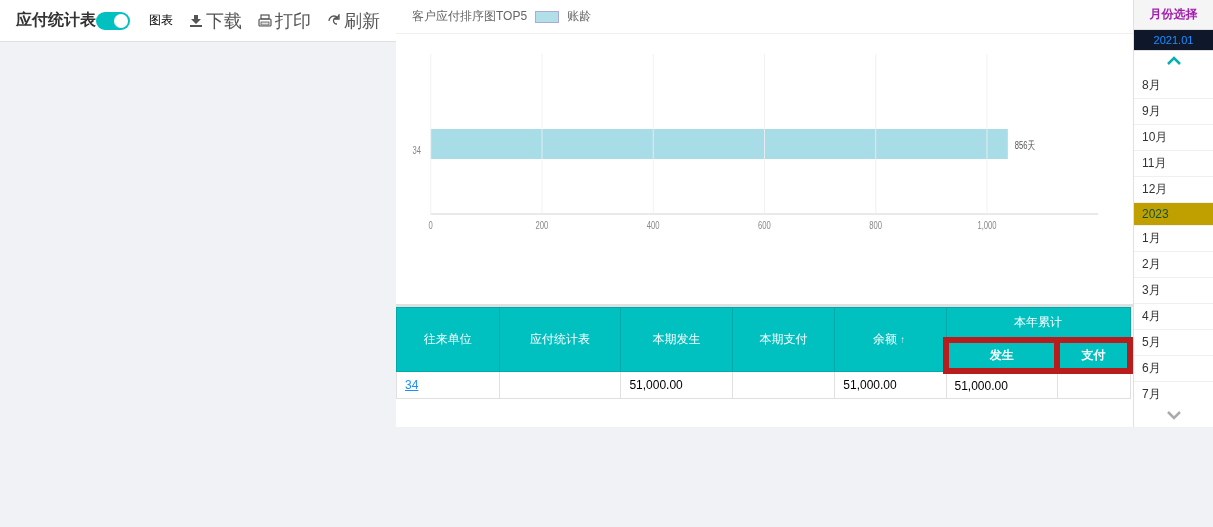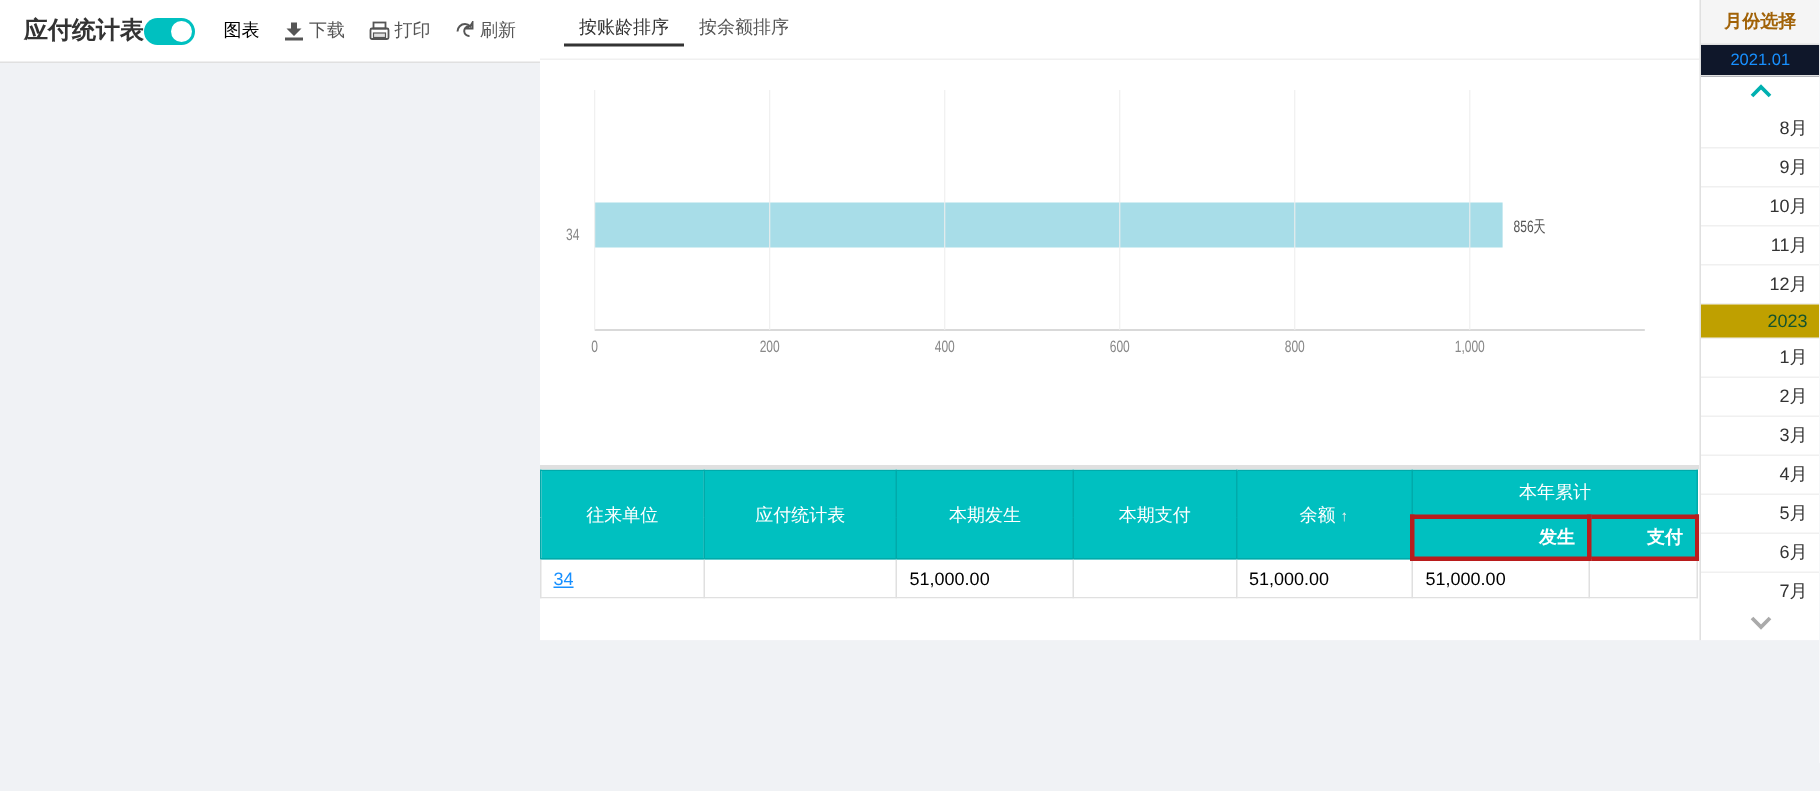--- a/index.html
+++ b/index.html
@@ -7,53 +7,53 @@
 
     .app-container { width: 1213px; height: 427px; display: flex; flex-direction: row; background: #f0f2f5; }
 
     
     .header { display: flex; align-items: center; justify-content: space-between; padding: 8px 16px; background: #fff; border-bottom: 1px solid #e0e0e0; height: 42px; }
     .header-title { font-size: 16px; font-weight: bold; color: #333; }
     .header-actions { display: flex; align-items: center; gap: 16px; }
     .toggle-btn { display: flex; align-items: center; gap: 19px; cursor: pointer; }
     .toggle-switch { width: 34px; height: 18px; background: #00c0c0; border-radius: 9px; position: relative; }
     .toggle-switch::after { content: ''; position: absolute; width: 14px; height: 14px; background: #fff; border-radius: 50%; top: 2px; right: 2px; }
-    .action-btn { display: flex; align-items: center; gap: 3px; cursor: pointer; color: #555; font-size: 12px; }
+    .action-btn { display: flex; align-items: center; gap: 3px; cursor: pointer; color: #555; font-size: 18px; }
 
     
     .main-content { display: flex; flex: 1; overflow: hidden; }
 
     
     .chart-section { flex: 1; display: flex; flex-direction: column; background: #fff; overflow: hidden; }
 
     
     .chart-header { display: flex; align-items: center; justify-content: space-between; padding: 8px 16px; border-bottom: 1px solid #f0f0f0; }
     .chart-legend { display: flex; align-items: center; gap: 8px; font-size: 12px; color: #666; }
     .legend-box { width: 24px; height: 12px; background: #b2e0e8; border: 1px solid #aad; }
     .chart-sort-btns { display: flex; gap: 0; }
     .sort-btn { padding: 2px 10px; font-size: 12px; cursor: pointer; color: #555; border-bottom: 2px solid transparent; }
     .sort-btn.active { color: #333; border-bottom: 2px solid #333; }
 
     
     .table-section { background: #fff; border-top: 3px solid #e0e0e0; }
     .table-wrapper { overflow: auto; }
     table { width: 100%; border-collapse: collapse; }
     .table-header-row th { background: #00c0c0; color: #fff; text-align: center; padding: 6px 8px; font-size: 12px; font-weight: normal; border: 1px solid #00aaaa; }
-    .table-subheader th { background: #00c0c0; color: #fff; text-align: right; padding: 4px 8px; font-size: 12px; border: 3px solid #b91c1c; }
+    .table-subheader th { background: #00c0c0; color: #fff; text-align: center; padding: 4px 8px; font-size: 12px; border: 6px solid #b91c1c; }
     .table-data-row td { padding: 5px 8px; border: 1px solid #e0e0e0; font-size: 12px; text-align: left; background: #fff; }
     .table-data-row td:first-child { text-align: left; }
     .table-data-row td a { color: #1890ff; text-decoration: underline; cursor: pointer; }
 
     
     .sidebar { width: 80px; background: #fff; border-left: 1px solid #e0e0e0; display: flex; flex-direction: column; font-size: 12px; overflow: hidden; }
-    .sidebar-header { background: #f5f5f5; padding: 6px 4px; text-align: center; color: #a16207; font-weight: bold; border-bottom: 1px solid #e0e0e0; }
+    .sidebar-header { background: #f5f5f5; padding: 6px 4px; text-align: center; color: #a21caf; font-weight: bold; border-bottom: 1px solid #e0e0e0; }
     .sidebar-year-btn { background: #0f172a; padding: 4px; text-align: center; border-bottom: 1px solid #e0e0e0; color: #1890ff; font-size: 11px; cursor: pointer; }
     .sidebar-nav-btn { text-align: center; padding: 4px; cursor: pointer; color: #aaa; }
     .sidebar-months { flex: 1; overflow: hidden; }
-    .sidebar-month { padding: 4px 8px; text-align: right; cursor: pointer; color: #333; border-bottom: 1px solid #f0f0f0; }
+    .sidebar-month { padding: 4px 8px; text-align: left; cursor: pointer; color: #333; border-bottom: 1px solid #f0f0f0; }
     .sidebar-month.current-year { background: #bfa000; color: #14532d; }
 
     .chart-wrapper { position: relative; height: 270px; }
   </style>
 </head>
 <body>
 
 <div class="app-container">
 
   <div class="header">
@@ -85,23 +85,24 @@
         <span>刷新</span>
       </div>
     </div>
   </div>
 
   <div class="main-content">
 
     <div class="chart-section">
 
       <div class="chart-header">
-        <div class="chart-sort-btns">
-          <span class="sort-btn active">按账龄排序</span>
-          <span class="sort-btn">按余额排序</span>
+        <div class="chart-legend">
+          <span>客户应付排序图TOP5</span>
+          <div class="legend-box"></div>
+          <span>账龄</span>
         </div>
       </div>
 
       <div class="chart-wrapper">
         <svg viewBox="0 0 1060 240" preserveAspectRatio="none" style="width:100%;height:240px;">
 
           <text x="30" y="120" font-size="11" fill="#888" text-anchor="middle">34</text>
 
           <rect x="50" y="95" width="830" height="30" fill="#a8dde8"></rect>
 

